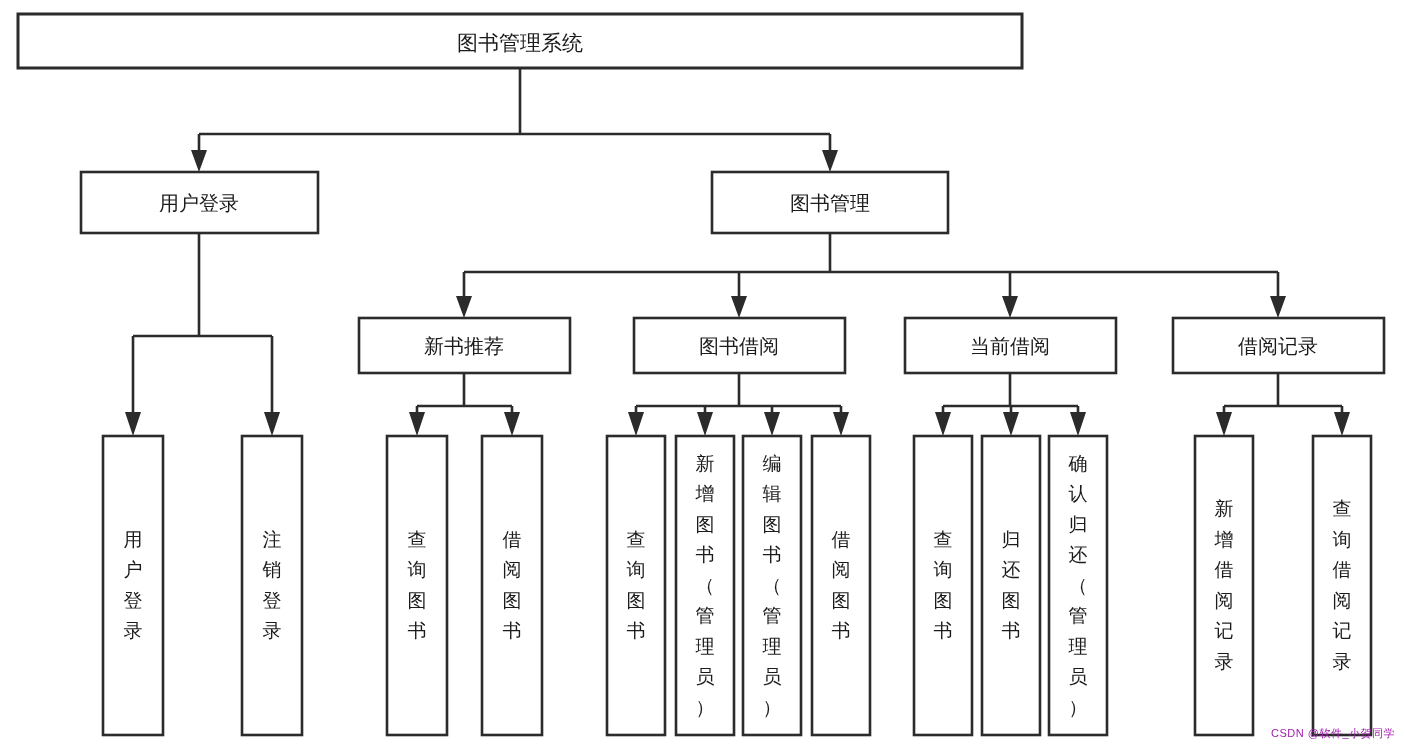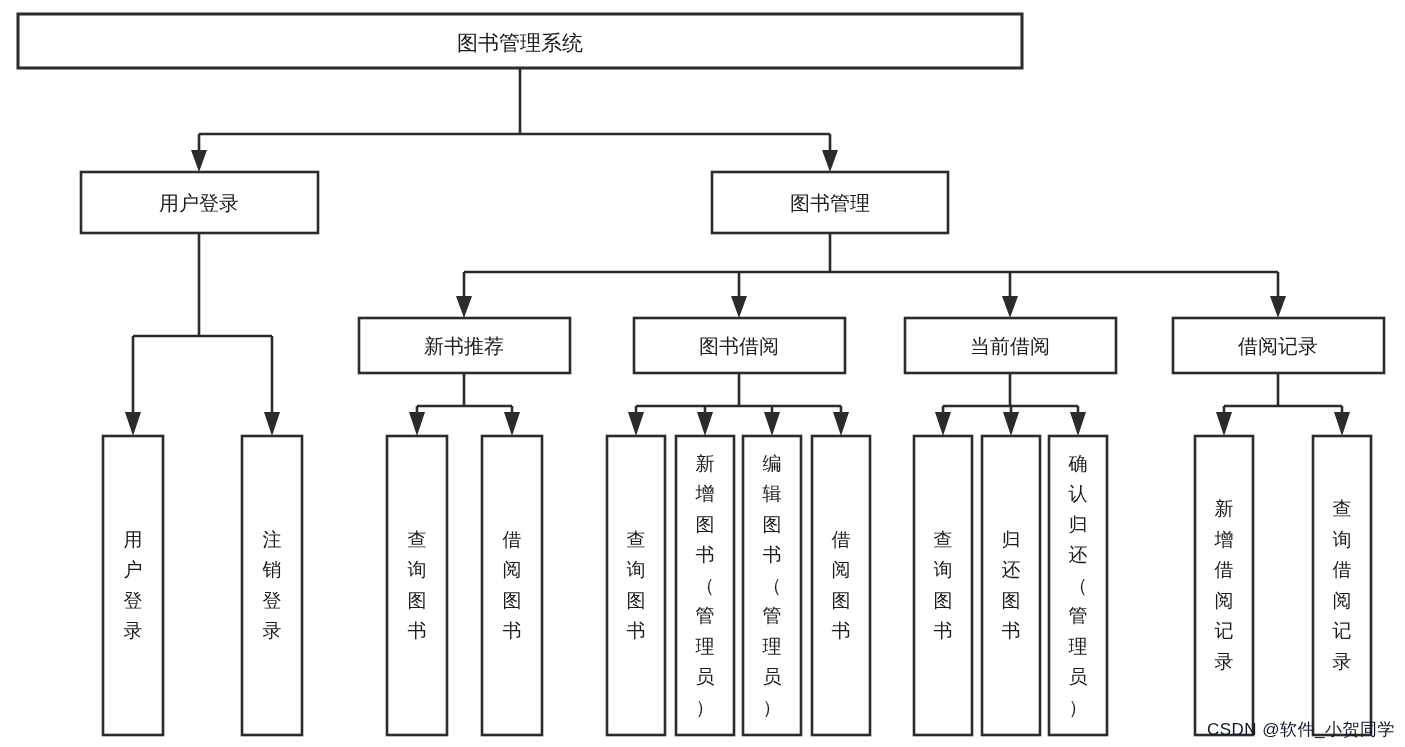--- a/index.html
+++ b/index.html
@@ -53,22 +53,22 @@
     fill: none;
     stroke-linecap: butt;
   }
   .arrow-head { fill: #2b2b2b; }
 
   .watermark {
     position: absolute;
     right: 10px;
     bottom: 6px;
     font-family: "Liberation Sans", "DejaVu Sans", sans-serif;
-    font-size: 17px;
-    color: #0f172a;
+    font-size: 11px;
+    color: #a21caf;
     white-space: nowrap;
     letter-spacing: 0.5px;
     pointer-events: none;
   }
 </style>
 </head>
 <body>
 
 <div id="diagram-root">
   <svg class="tree" width="1405" height="747" viewBox="0 0 1405 747">

